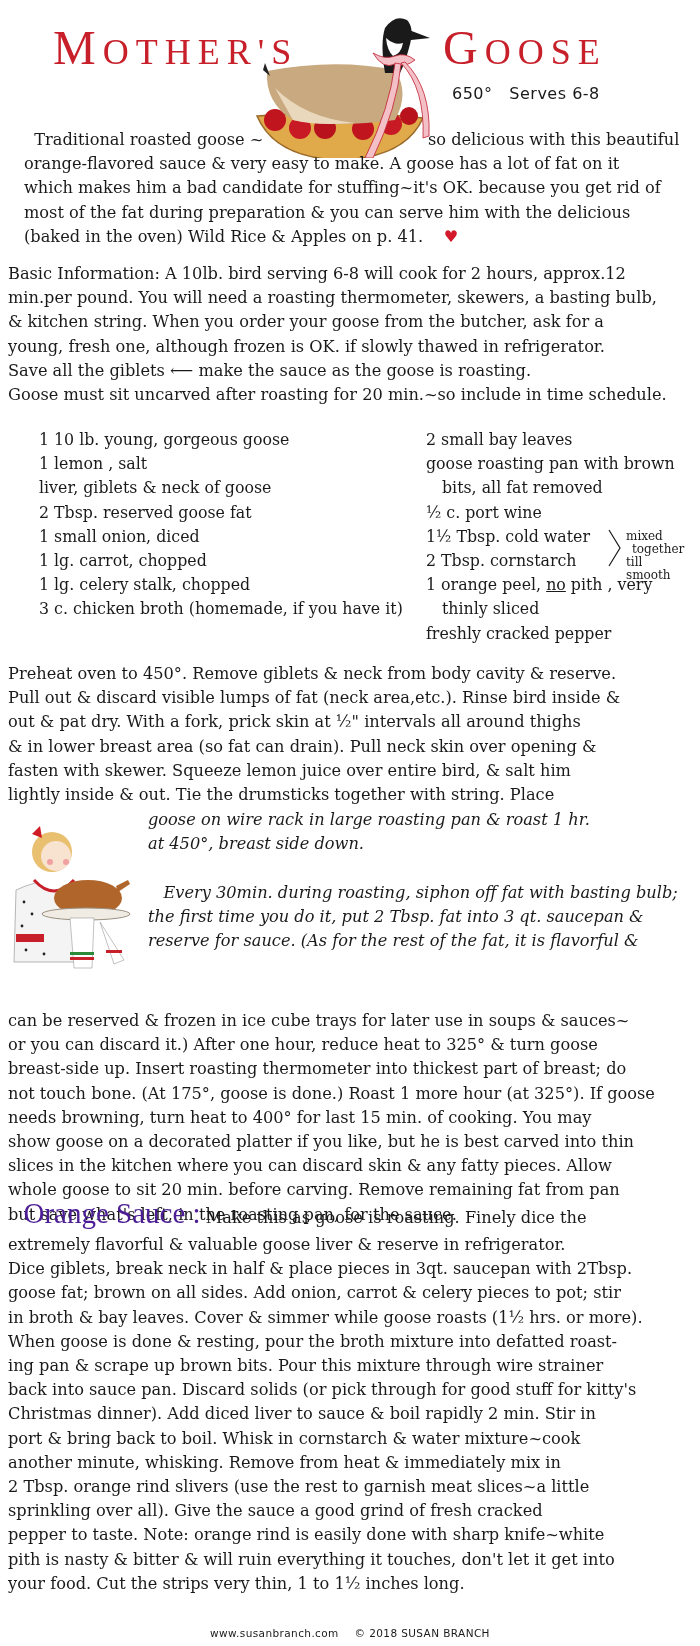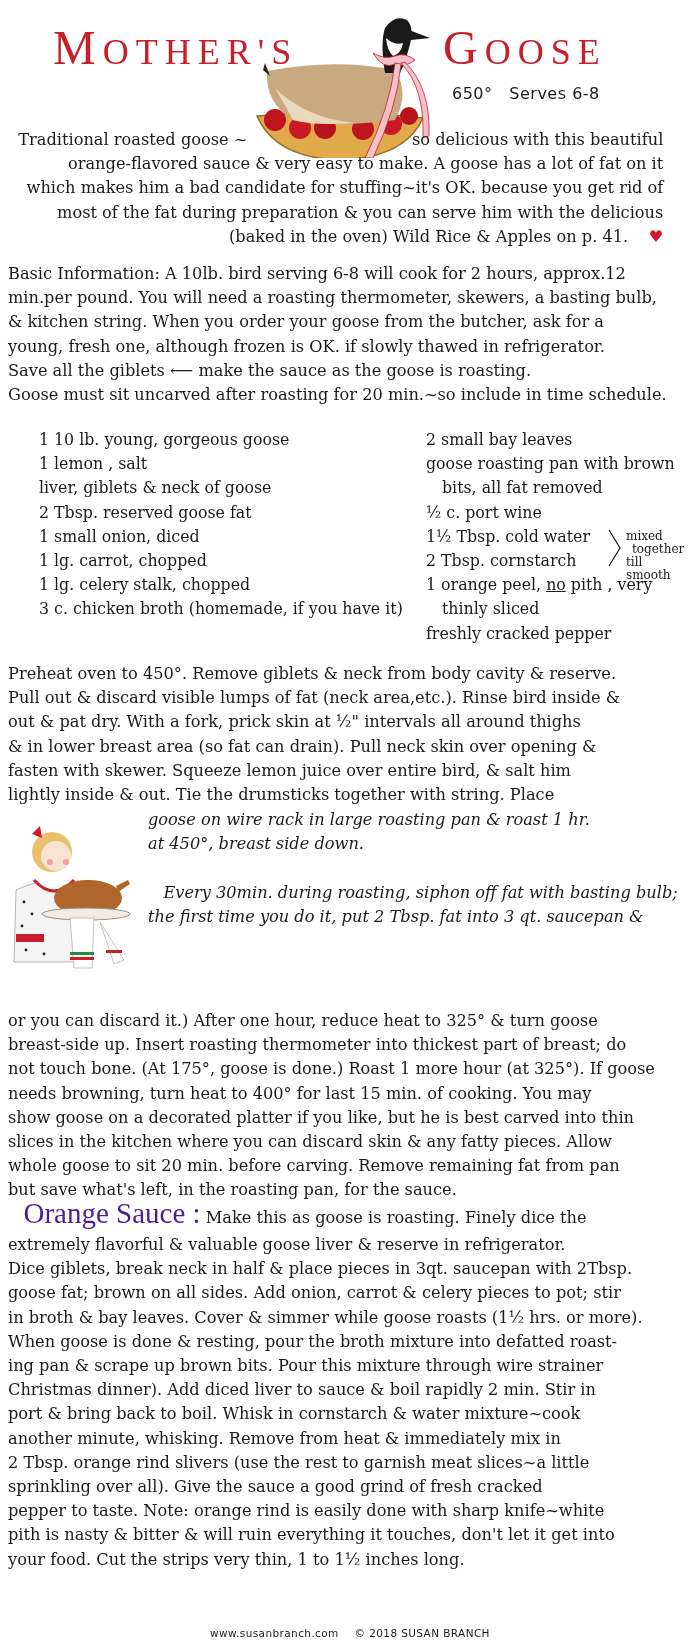--- a/index.html
+++ b/index.html
@@ -16,21 +16,21 @@
 
   .meta { position: absolute; left: 452px; top: 84px; font-size: 16px; letter-spacing: 0.5px;
           font-family: "DejaVu Sans", sans-serif; }
 
   .illus-goose { position: absolute; left: 245px; top: 8px; width: 190px; height: 150px; }
 
   .txt { position: absolute; font-family: "DejaVu Serif", serif; font-size: 16.2px;
          line-height: 24.2px; white-space: nowrap; letter-spacing: 0px; }
   .txt .ln { display: block; }
 
-  .intro { left: 8px; top: 128px; text-align: right; }
+  .intro { left: 24px; top: 128px; }
   .basic { left: 8px; top: 262px; }
   .ing-left { left: 8px; top: 428px; font-size: 15.8px; margin-left: 31px; }
   .ing-right { left: 426px; top: 428px; font-size: 15.8px; }
   .ing-right .ind { padding-left: 16px; }
   .note { position: absolute; left: 626px; top: 530px; font-size: 12px; line-height: 13px;
           font-family: "DejaVu Serif", serif; }
   .brace { position: absolute; left: 608px; top: 528px; width: 14px; height: 40px; }
 
   .steps1 { left: 8px; top: 662px; }
   .steps2 { left: 148px; top: 808px; font-style: italic; }
@@ -171,41 +171,44 @@
     <path d="M96 100 L110 142 L120 138 Z" fill="#ffffff" stroke="#999" stroke-width="0.6"></path>
     <rect x="102" y="128" width="16" height="3" fill="#c8202a"></rect>
   </svg>
 
   <div class="txt steps2">
     <span class="ln">goose on wire rack in large roasting pan &amp; roast 1 hr.</span>
     <span class="ln">at 450°, breast side down.</span>
     <span class="ln">&nbsp;</span>
     <span class="ln" style="white-space:pre">   Every 30min. during roasting, siphon off fat with basting bulb;</span>
     <span class="ln">the first time you do it, put 2 Tbsp. fat into 3 qt. saucepan &amp;</span>
+    <span class="ln">reserve for sauce. (As for the rest of the fat, it is flavorful &amp;</span>
   </div>
 
   <div class="txt steps3">
+    <span class="ln">can be reserved &amp; frozen in ice cube trays for later use in soups &amp; sauces~</span>
     <span class="ln">or you can discard it.) After one hour, reduce heat to 325° &amp; turn goose</span>
     <span class="ln">breast-side up. Insert roasting thermometer into thickest part of breast; do</span>
     <span class="ln">not touch bone. (At 175°, goose is done.) Roast 1 more hour (at 325°). If goose</span>
     <span class="ln">needs browning, turn heat to 400° for last 15 min. of cooking. You may</span>
     <span class="ln">show goose on a decorated platter if you like, but he is best carved into thin</span>
     <span class="ln">slices in the kitchen where you can discard skin &amp; any fatty pieces. Allow</span>
     <span class="ln">whole goose to sit 20 min. before carving. Remove remaining fat from pan</span>
     <span class="ln">but save what's left, in the roasting pan, for the sauce.</span>
   </div>
 
   <div class="txt sauce">
     <span class="ln" style="line-height:30px">&nbsp;&nbsp;&nbsp;<span class="sauce-title">Orange Sauce :</span><span> Make this as goose is roasting. Finely dice the</span></span>
     <span class="ln">extremely flavorful &amp; valuable goose liver &amp; reserve in refrigerator.</span>
     <span class="ln">Dice giblets, break neck in half &amp; place pieces in 3qt. saucepan with 2Tbsp.</span>
     <span class="ln">goose fat; brown on all sides. Add onion, carrot &amp; celery pieces to pot; stir</span>
     <span class="ln">in broth &amp; bay leaves. Cover &amp; simmer while goose roasts (1½ hrs. or more).</span>
     <span class="ln">When goose is done &amp; resting, pour the broth mixture into defatted roast-</span>
     <span class="ln">ing pan &amp; scrape up brown bits. Pour this mixture through wire strainer</span>
+    <span class="ln">back into sauce pan. Discard solids (or pick through for good stuff for kitty's</span>
     <span class="ln">Christmas dinner). Add diced liver to sauce &amp; boil rapidly 2 min. Stir in</span>
     <span class="ln">port &amp; bring back to boil. Whisk in cornstarch &amp; water mixture~cook</span>
     <span class="ln">another minute, whisking. Remove from heat &amp; immediately mix in</span>
     <span class="ln">2 Tbsp. orange rind slivers (use the rest to garnish meat slices~a little</span>
     <span class="ln">sprinkling over all). Give the sauce a good grind of fresh cracked</span>
     <span class="ln">pepper to taste. Note: orange rind is easily done with sharp knife~white</span>
     <span class="ln">pith is nasty &amp; bitter &amp; will ruin everything it touches, don't let it get into</span>
     <span class="ln">your food. Cut the strips very thin, 1 to 1½ inches long.</span>
   </div>
 

